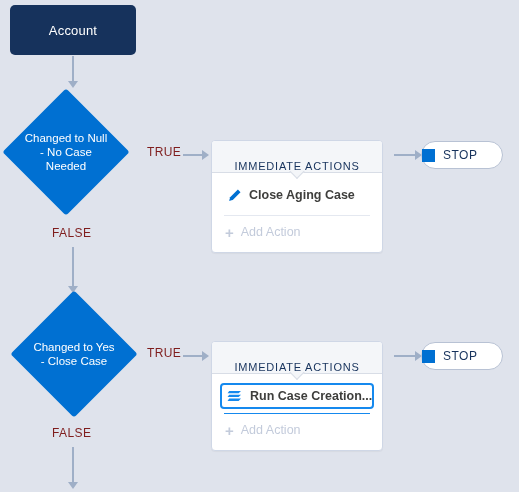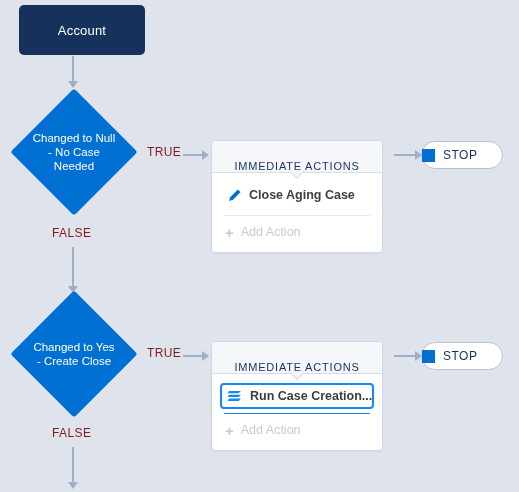--- a/index.html
+++ b/index.html
@@ -204,28 +204,28 @@
     flex: none;
   }
 
   .icon-svg { display: block; flex: none; }
 </style>
 </head>
 <body>
 
 <div id="canvas">
 
-  <div class="object-node" style="left:19px; top:5px; width:126px; height:50px;">
+  <div class="object-node" style="left:10px; top:5px; width:126px; height:50px;">
     <span>Account</span>
   </div>
 
   <div class="vline" style="left:72px; top:56px; height:26px;"></div>
   <div class="varrow" style="left:68px; top:81px;"></div>
 
-  <div class="diamond-wrap" style="left:10px; top:88px; width:128px; height:128px;">
+  <div class="diamond-wrap" style="left:2px; top:88px; width:128px; height:128px;">
     <div class="diamond-shape" style="width:90px; height:90px; left:19px; top:19px;"></div>
     <div class="diamond-label">Changed to Null
 - No Case
 Needed</div>
   </div>
 
   <div class="branch-label" style="left:147px; top:145px;">TRUE</div>
   <div class="hline" style="left:183px; top:154px; width:20px;"></div>
   <div class="harrow" style="left:202px; top:150px;"></div>
 
@@ -260,21 +260,21 @@
   <div class="harrow" style="left:415px; top:150px;"></div>
 
   <div class="stop-pill" style="left:421px; top:141px;">
     <span class="stop-square"></span>
     <span>STOP</span>
   </div>
 
   <div class="diamond-wrap" style="left:10px; top:290px; width:128px; height:128px;">
     <div class="diamond-shape" style="width:90px; height:90px; left:19px; top:19px;"></div>
     <div class="diamond-label">Changed to Yes
-- Create Close</div>
+- Close Case</div>
   </div>
 
   <div class="branch-label" style="left:147px; top:346px;">TRUE</div>
   <div class="hline" style="left:183px; top:355px; width:20px;"></div>
   <div class="harrow" style="left:202px; top:351px;"></div>
 
   <div class="branch-label" style="left:52px; top:426px;">FALSE</div>
   <div class="vline" style="left:72px; top:447px; height:36px;"></div>
   <div class="varrow" style="left:68px; top:482px;"></div>
 

